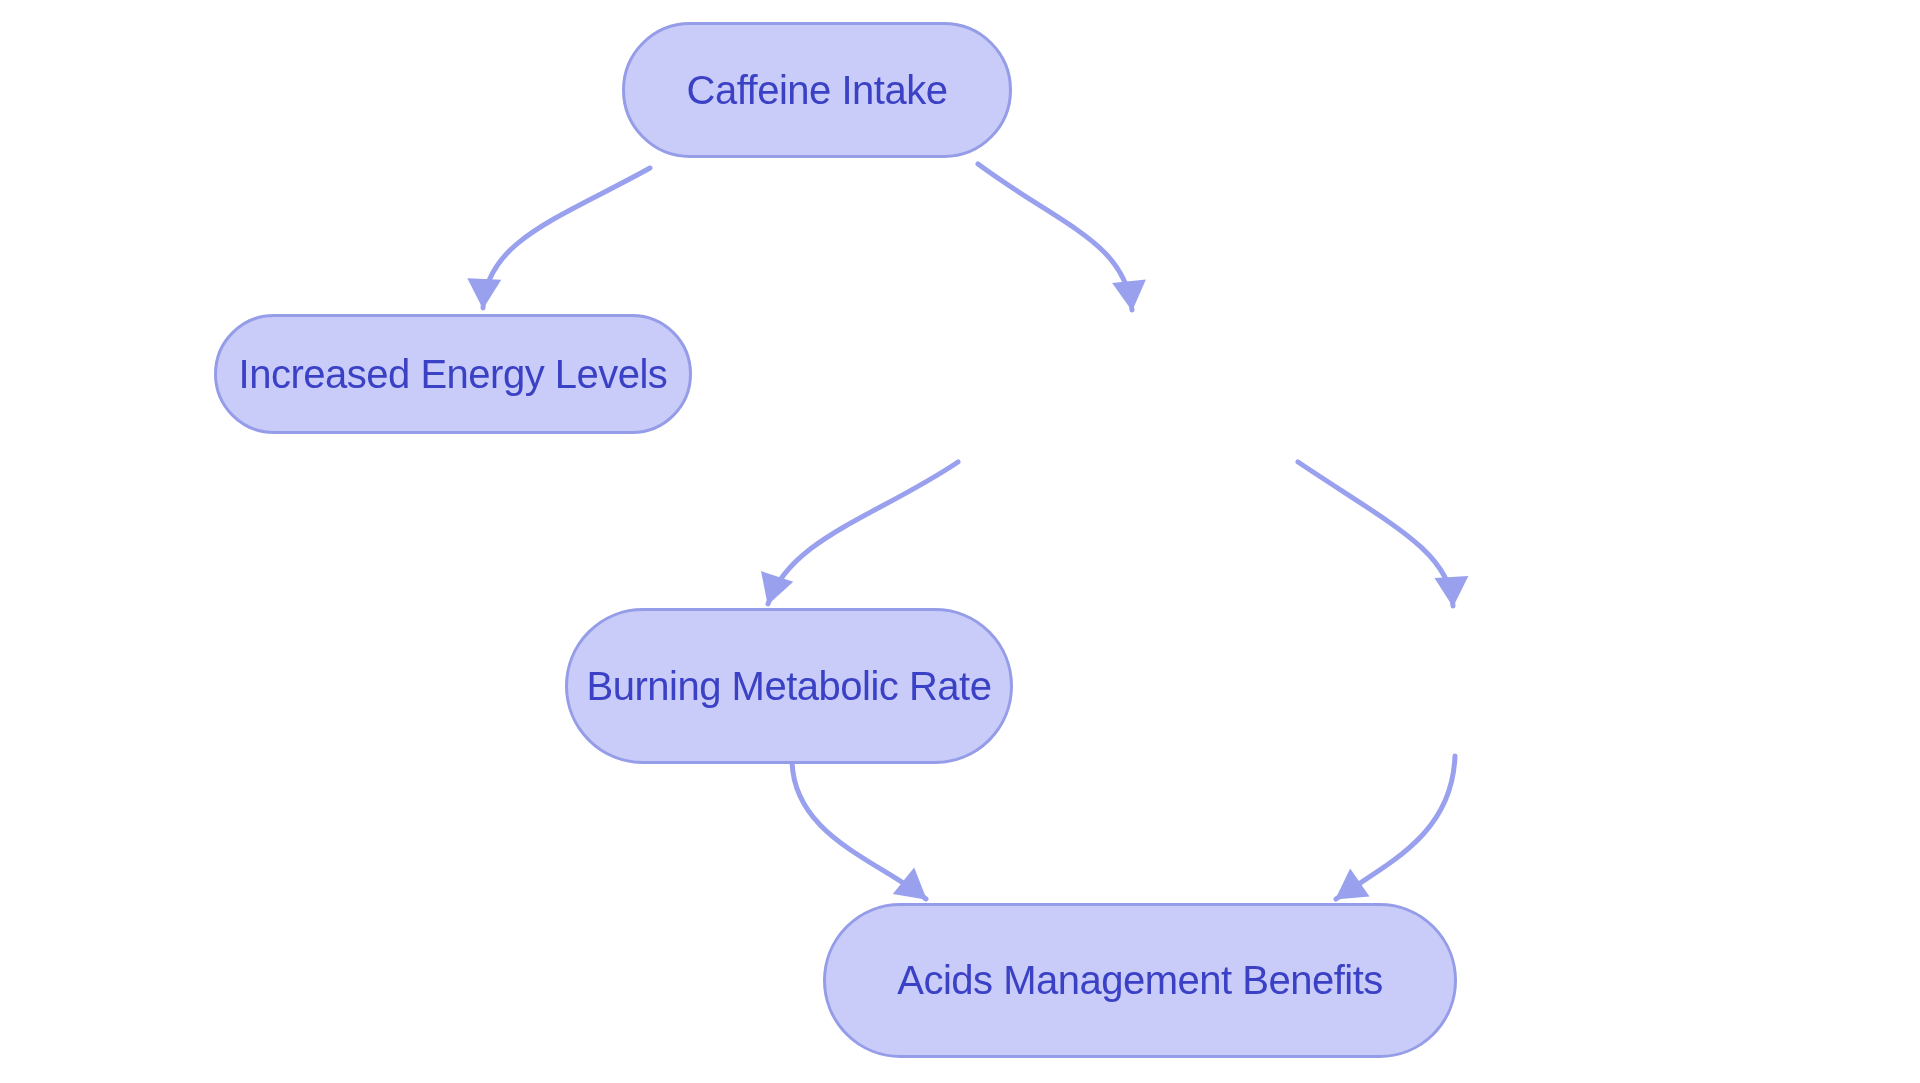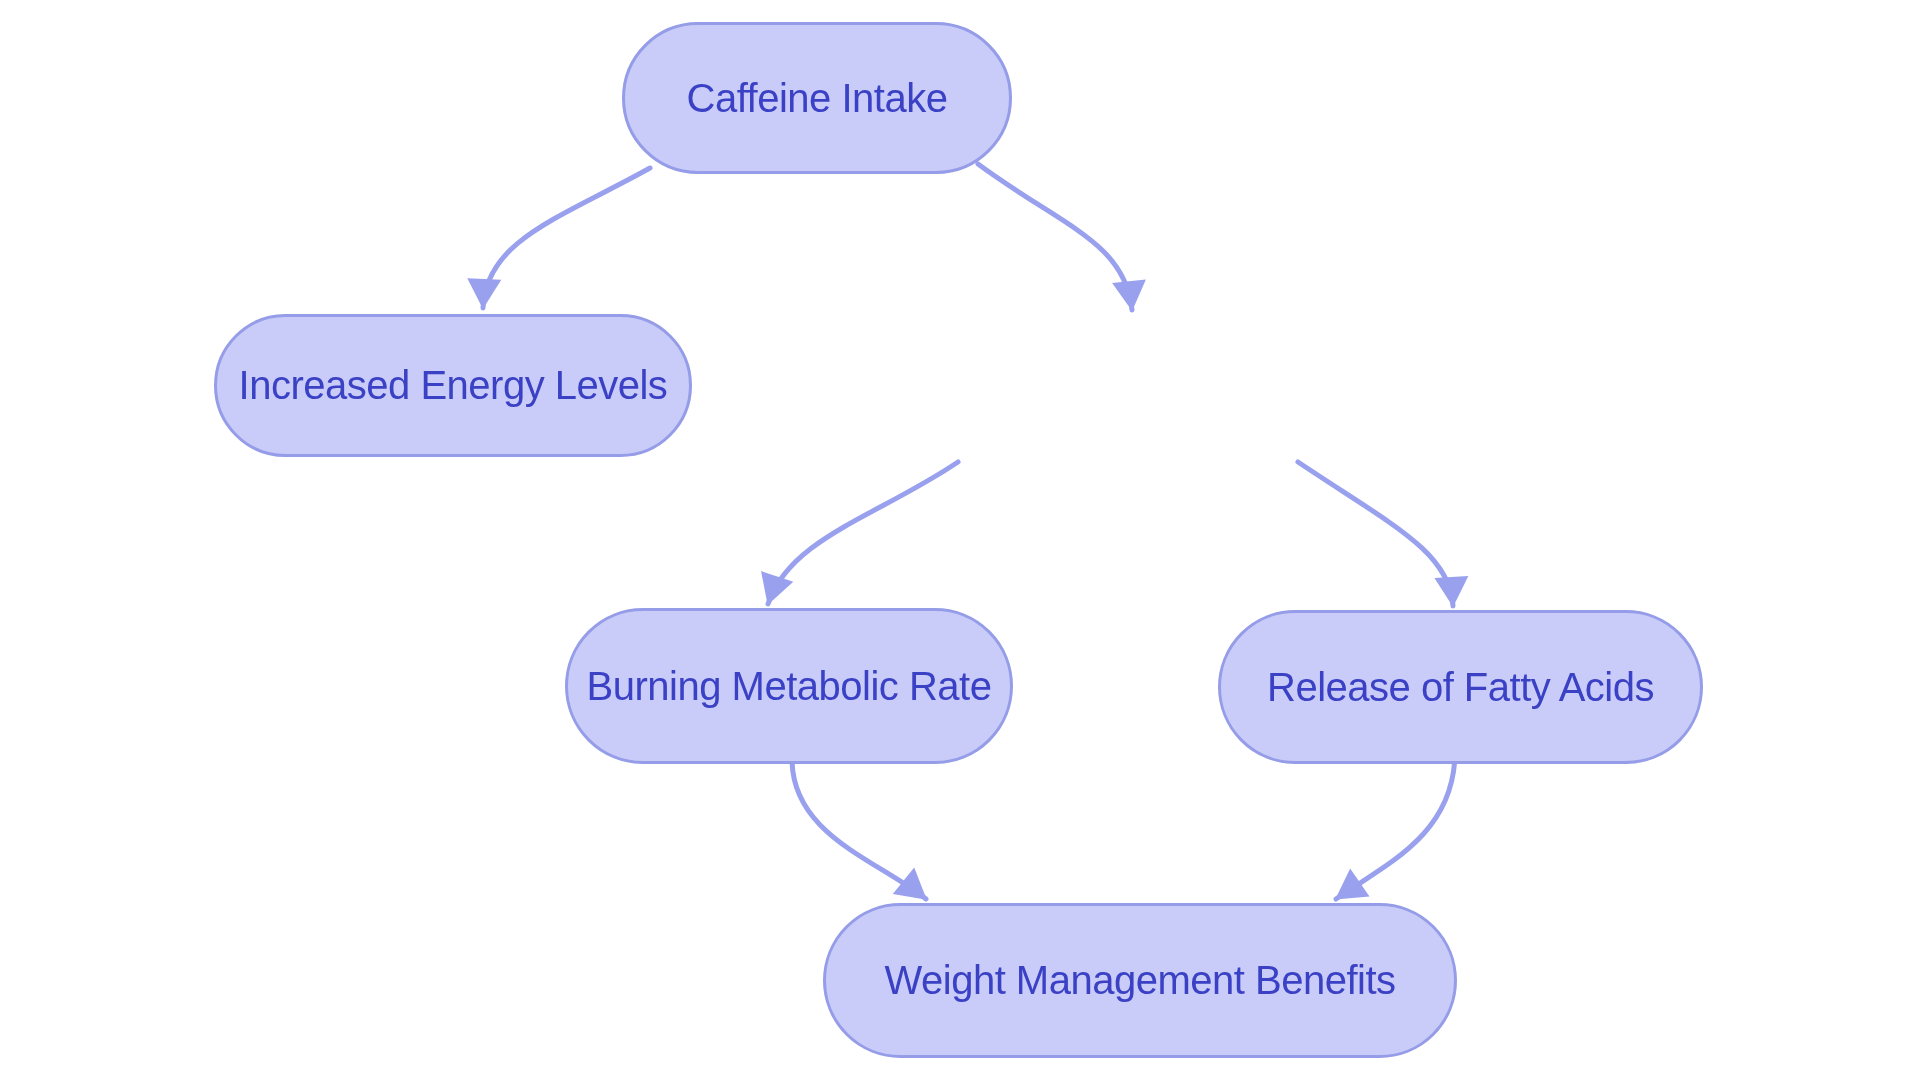--- a/index.html
+++ b/index.html
@@ -45,22 +45,22 @@
     justify-content: center;
     text-align: center;
   }
   .node .label {
     color: var(--text, #3a41c5);
     font-size: 40px;
     letter-spacing: -0.5px;
     white-space: nowrap;
   }
   
-  .n-caffeine  { left: 622px;  top: 22px;  width: 390px; height: 152px; }
-  .n-energy    { left: 214px;  top: 314px; width: 478px; height: 143px; }
+  .n-caffeine  { left: 622px;  top: 22px;  width: 390px; height: 136px; }
+  .n-energy    { left: 214px;  top: 314px; width: 478px; height: 120px; }
   .n-fatburn   { left: 888px;  top: 314px; width: 494px; height: 158px; }
   .n-metabolic { left: 565px;  top: 608px; width: 448px; height: 156px; }
   .n-fatty     { left: 1218px; top: 610px; width: 485px; height: 154px; }
   .n-weight    { left: 823px;  top: 903px; width: 634px; height: 155px; }
 </style>
 </head>
 <body>
 
 <div class="canvas">
 
@@ -84,21 +84,18 @@
 
   <div class="node n-energy">
     <span class="label">Increased Energy Levels</span>
   </div>
 
 
   <div class="node n-metabolic">
     <span class="label">Burning Metabolic Rate</span>
   </div>
 
-  <div class="node n-fatty">
-    <span class="label">Release of Fatty Acids</span>
-  </div>
 
   <div class="node n-weight">
-    <span class="label">Weight Management Benefits</span>
+    <span class="label">Acids Management Benefits</span>
   </div>
 
 </div>
 
 </body></html>

